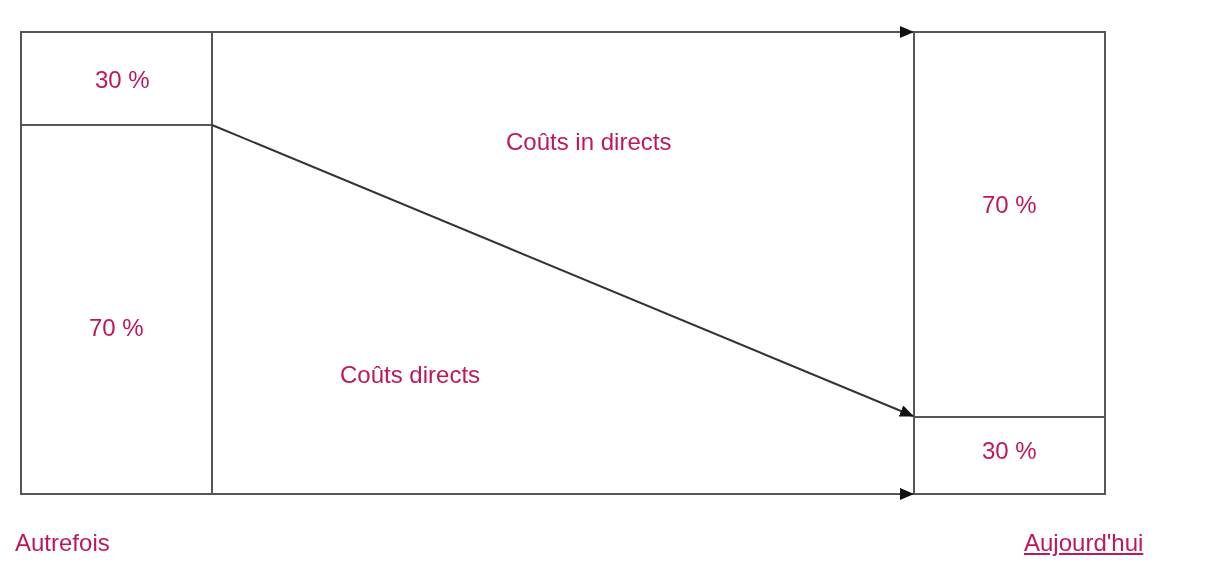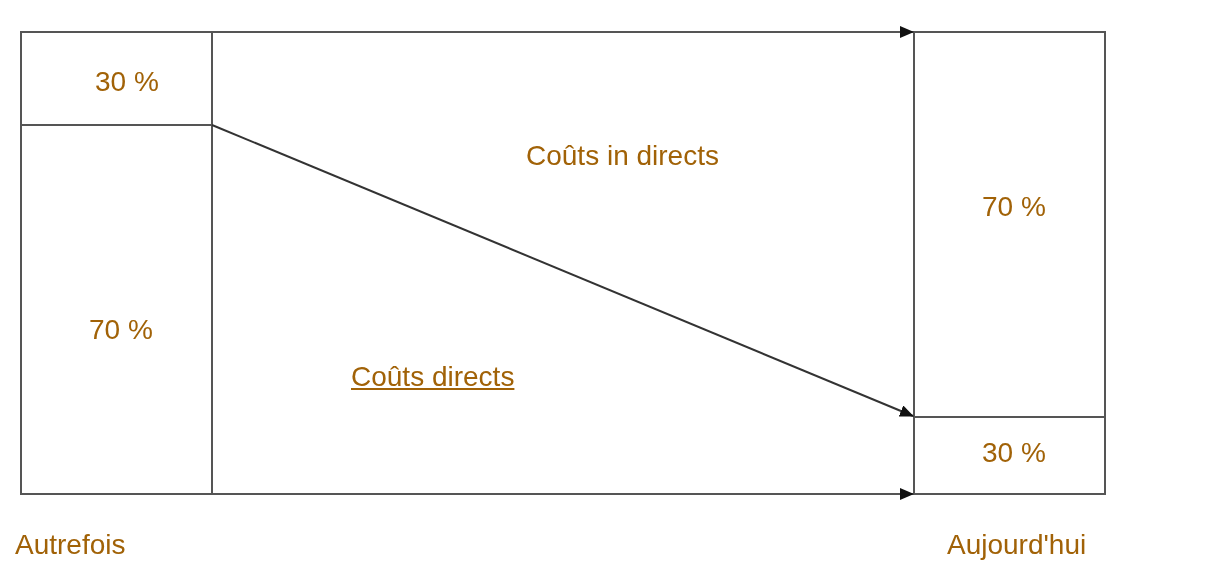--- a/index.html
+++ b/index.html
@@ -1,18 +1,18 @@
 <!DOCTYPE html>
 <html><head>
 <meta charset="utf-8">
 <style>
   html, body { margin:0; padding:0; background:#ffffff; }
   body { width:1209px; height:569px; position:relative; overflow:hidden;
          font-family:"Liberation Sans", sans-serif; color:#222; }
-  .lbl { position:absolute; font-size:28px; color:#a16207; white-space:nowrap; }
+  .lbl { position:absolute; font-size:24px; color:#be185d; white-space:nowrap; }
   svg { position:absolute; left:0; top:0; }
 </style>
 </head>
 <body>
 
 <svg width="1209" height="569">
   <defs>
     <marker id="arr" markerWidth="14" markerHeight="12" refX="13" refY="6" orient="auto" markerUnits="userSpaceOnUse">
       <path d="M0,0 L14,6 L0,12 Z" fill="#111"></path>
     </marker>
@@ -26,18 +26,18 @@
 
   <line x1="212" y1="32" x2="913" y2="32" stroke="#555" stroke-width="2" marker-end="url(#arr)"></line>
 
   <line x1="212" y1="494" x2="913" y2="494" stroke="#555" stroke-width="2" marker-end="url(#arr)"></line>
 
   <line x1="212" y1="125" x2="913" y2="416" stroke="#333" stroke-width="2" marker-end="url(#arr)"></line>
 </svg>
 
 <div class="lbl" style="left:95px;top:66px;">30 %</div>
 <div class="lbl" style="left:89px;top:314px;">70 %</div>
-<div class="lbl" style="left:526px;top:128px;margin-top:12px;">Coûts in directs</div>
-<div class="lbl" style="left:351px;top:361px;text-decoration:underline;">Coûts directs</div>
+<div class="lbl" style="left:506px;top:128px;">Coûts in directs</div>
+<div class="lbl" style="left:340px;top:361px;">Coûts directs</div>
 <div class="lbl" style="left:982px;top:191px;">70 %</div>
 <div class="lbl" style="left:982px;top:437px;">30 %</div>
 <div class="lbl" style="left:15px;top:529px;">Autrefois</div>
-<div class="lbl" style="left:947px;top:529px;">Aujourd'hui</div>
+<div class="lbl" style="left:1024px;top:529px;text-decoration:underline;">Aujourd'hui</div>
 
 </body></html>

